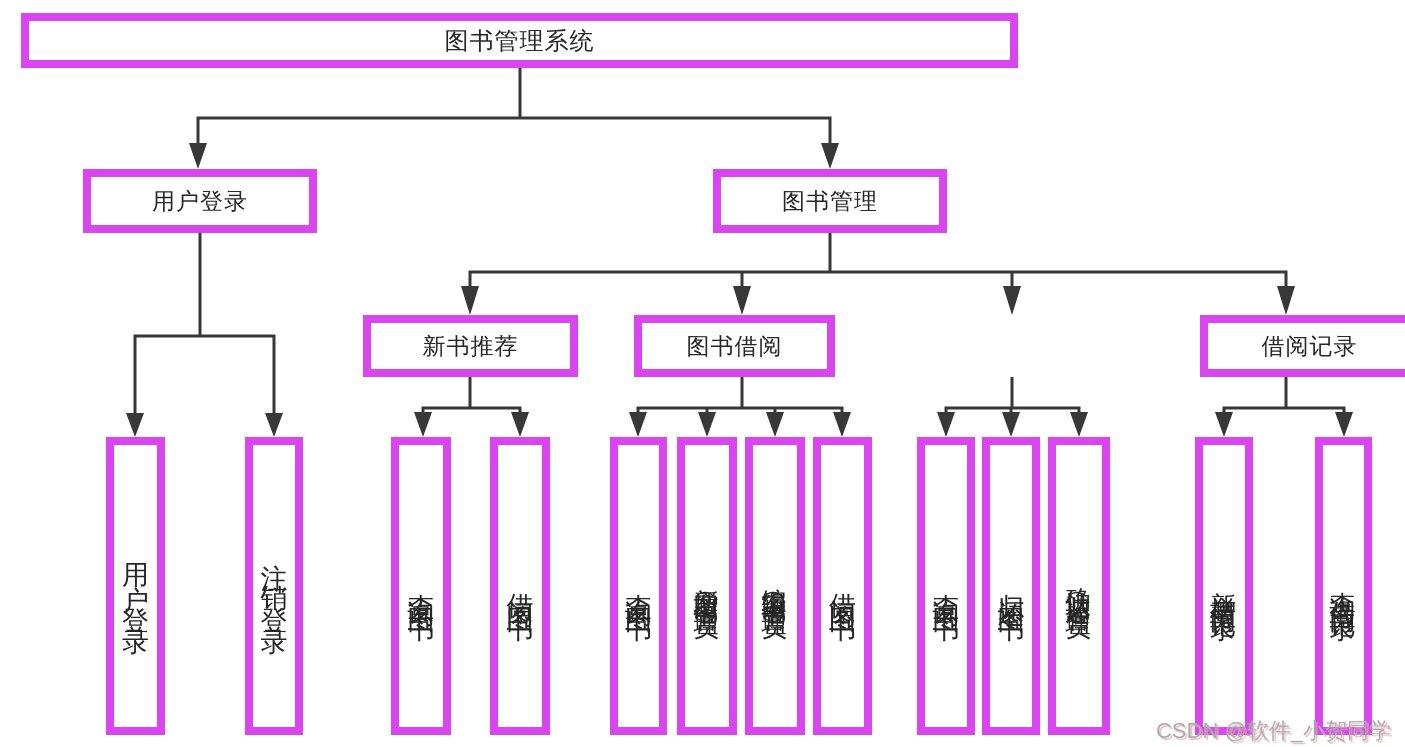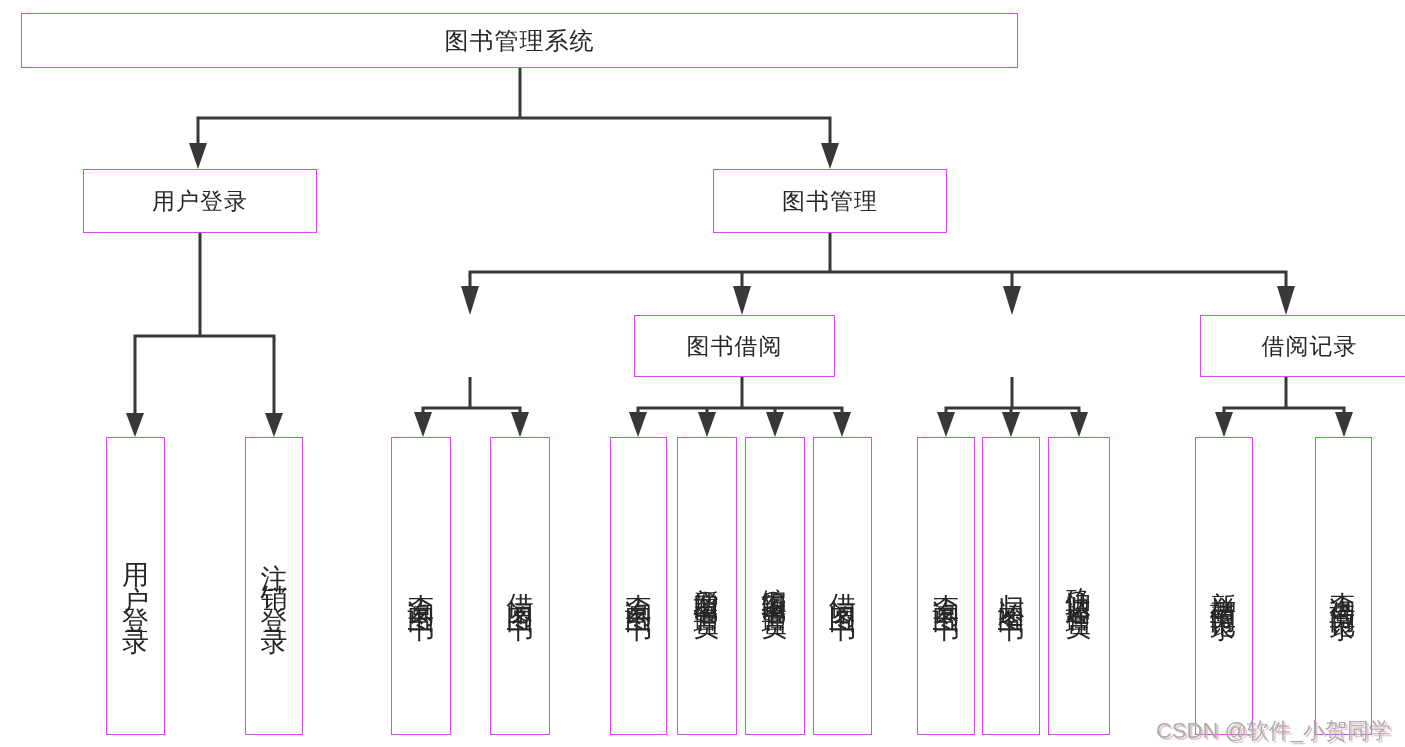--- a/index.html
+++ b/index.html
@@ -8,21 +8,21 @@
     width:1405px;height:747px;
     background:#ffffff;
     font-family:"Liberation Sans", sans-serif;
     overflow:hidden;
   }
   .canvas svg{position:absolute;left:0;top:0;z-index:1;}
   .node{
     position:absolute;
     box-sizing:border-box;
     background:#ffffff;
-    border:1px solid #d946ef;
+    border:8px solid #d946ef;
     color:#262626;
     display:flex;
     align-items:center;
     justify-content:center;
     z-index:2;
   }
   .h-box{font-size:23px;letter-spacing:1px;}
   .root-box{left:21px;top:13px;width:997px;height:55px;font-size:24px;}
   .l2{top:169px;height:64px;width:234px;}
   .l3{top:315px;height:62px;}
@@ -93,20 +93,21 @@
       <polygon points="1215,412 1233,412 1224,437"></polygon>
       <polygon points="1335,412 1353,412 1344,437"></polygon>
     </g>
   </svg>
 
   <div class="node h-box root-box">图书管理系统</div>
 
   <div class="node h-box l2" style="left:83px;">用户登录</div>
   <div class="node h-box l2" style="left:713px;">图书管理</div>
 
+  <div class="node h-box l3" style="left:363px;width:215px;">新书推荐</div>
   <div class="node h-box l3" style="left:634px;width:201px;">图书借阅</div>
   <div class="node h-box l3" style="left:1200px;width:219px;">借阅记录</div>
 
   <div class="node v-box v-spread" style="left:106px;width:59px;">用户登录</div>
   <div class="node v-box v-spread" style="left:245px;width:58px;">注销登录</div>
 
   <div class="node v-box v-short" style="left:391px;width:60px;">查询图书</div>
   <div class="node v-box v-short" style="left:490px;width:60px;">借阅图书</div>
 
   <div class="node v-box v-short" style="left:610px;width:57px;">查询图书</div>

